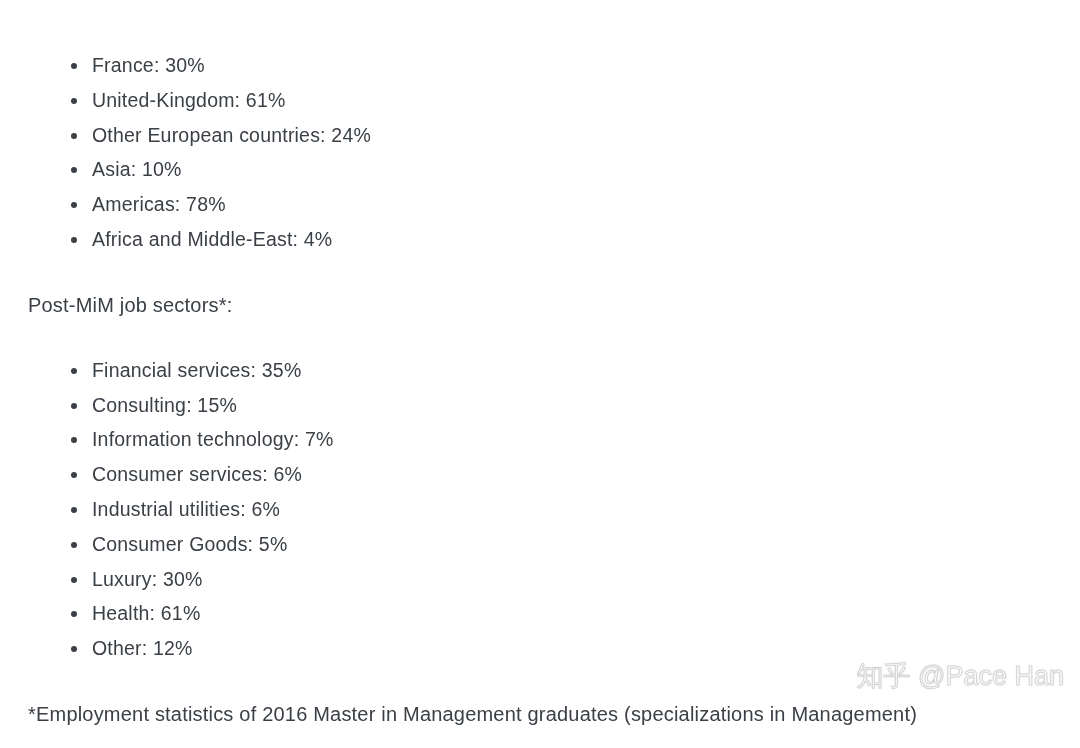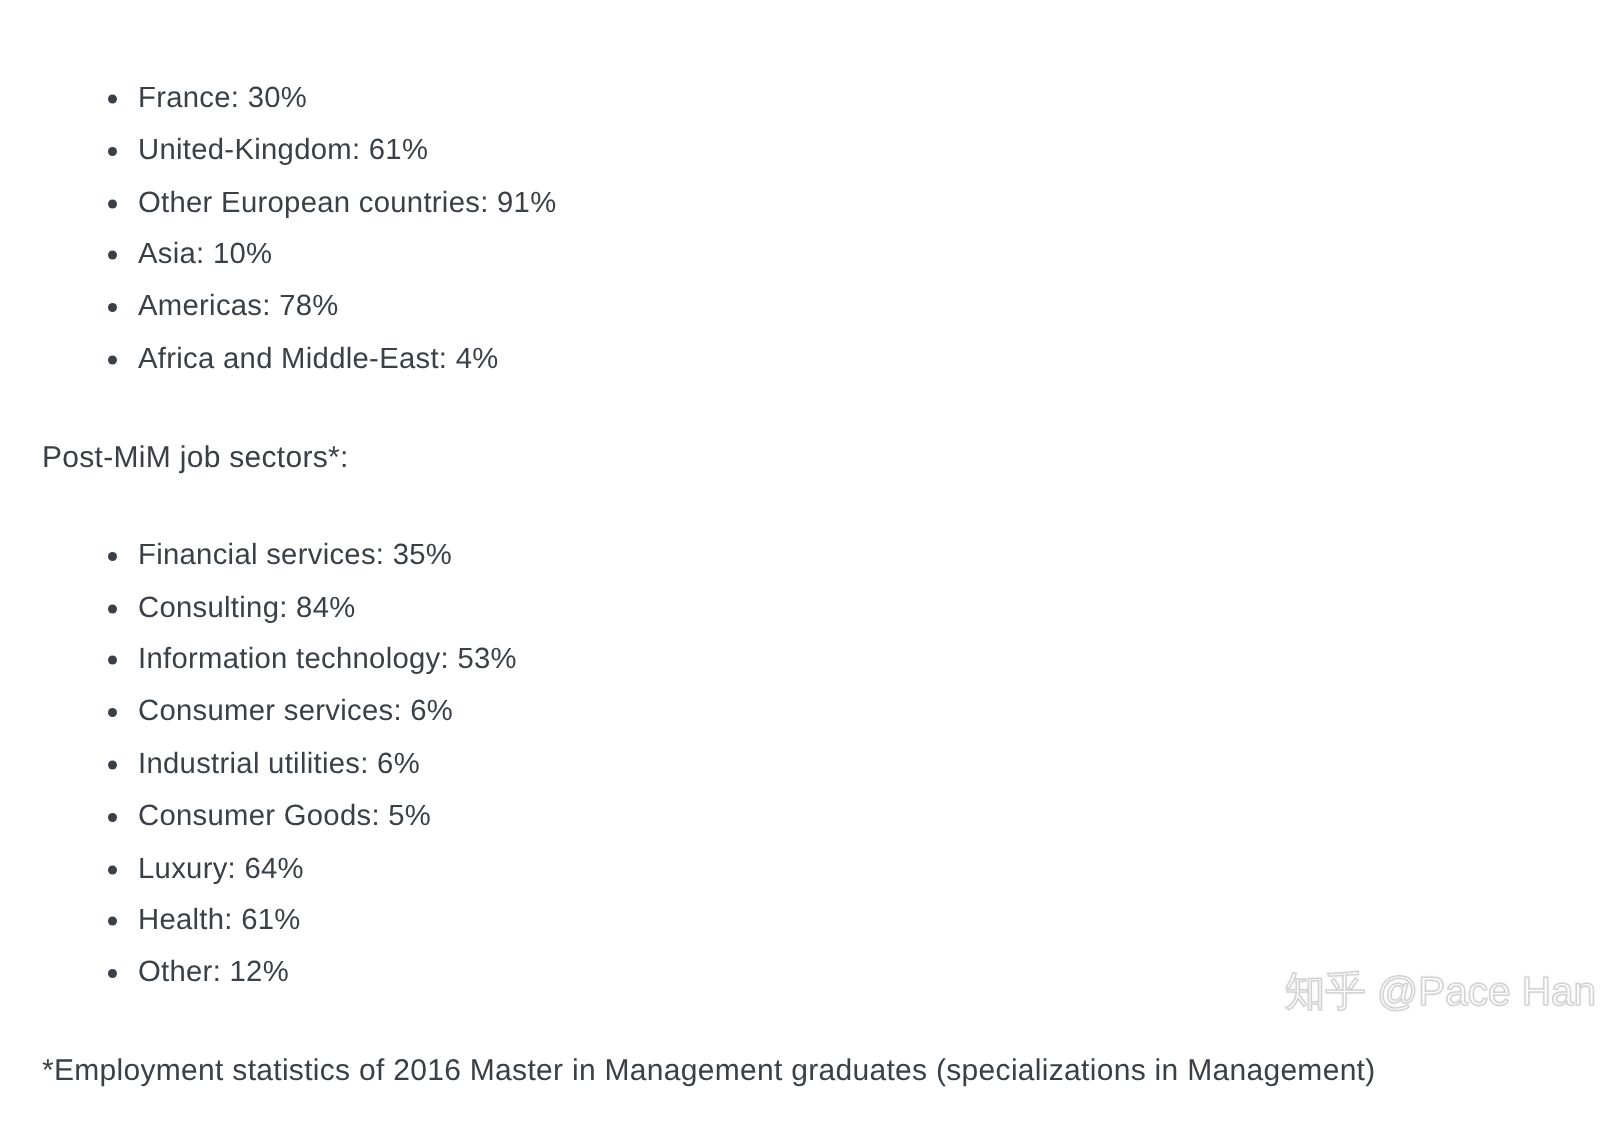--- a/index.html
+++ b/index.html
@@ -41,57 +41,57 @@
   }
   .footnote {
     font-size: 20px;
     line-height: 28px;
     margin: 24px 0 0 0;
     letter-spacing: 0.2px;
   }
   .watermark {
     position: absolute;
     right: 16px;
-    top: 645px;
+    top: 660px;
     font-size: 27px;
     line-height: 32px;
     color: rgba(255, 255, 255, 0.92);
     -webkit-text-stroke: 1px rgba(165, 165, 165, 0.45);
     text-shadow: 0 0 2px rgba(130, 130, 130, 0.25);
     white-space: nowrap;
     pointer-events: none;
     text-align: right;
   }
 </style>
 </head>
 <body>
 
 <div class="content">
 
   <section>
     <ul class="list">
         <li>France: 30%</li>
         <li>United-Kingdom: 61%</li>
-        <li>Other European countries: 91%</li>
+        <li>Other European countries: 24%</li>
         <li>Asia: 10%</li>
         <li>Americas: 78%</li>
         <li>Africa and Middle-East: 4%</li>
       </ul>
   </section>
 
   <section>
     <p class="heading second">Post-MiM job sectors*:</p>
     <ul class="list">
         <li>Financial services: 35%</li>
-        <li>Consulting: 84%</li>
-        <li>Information technology: 53%</li>
+        <li>Consulting: 15%</li>
+        <li>Information technology: 7%</li>
         <li>Consumer services: 6%</li>
         <li>Industrial utilities: 6%</li>
         <li>Consumer Goods: 5%</li>
-        <li>Luxury: 64%</li>
+        <li>Luxury: 30%</li>
         <li>Health: 61%</li>
         <li>Other: 12%</li>
       </ul>
   </section>
 
   <p class="footnote">*Employment statistics of 2016 Master in Management graduates (specializations in Management)</p>
 
 </div>
 
 <div class="watermark">知乎 @Pace Han</div>

